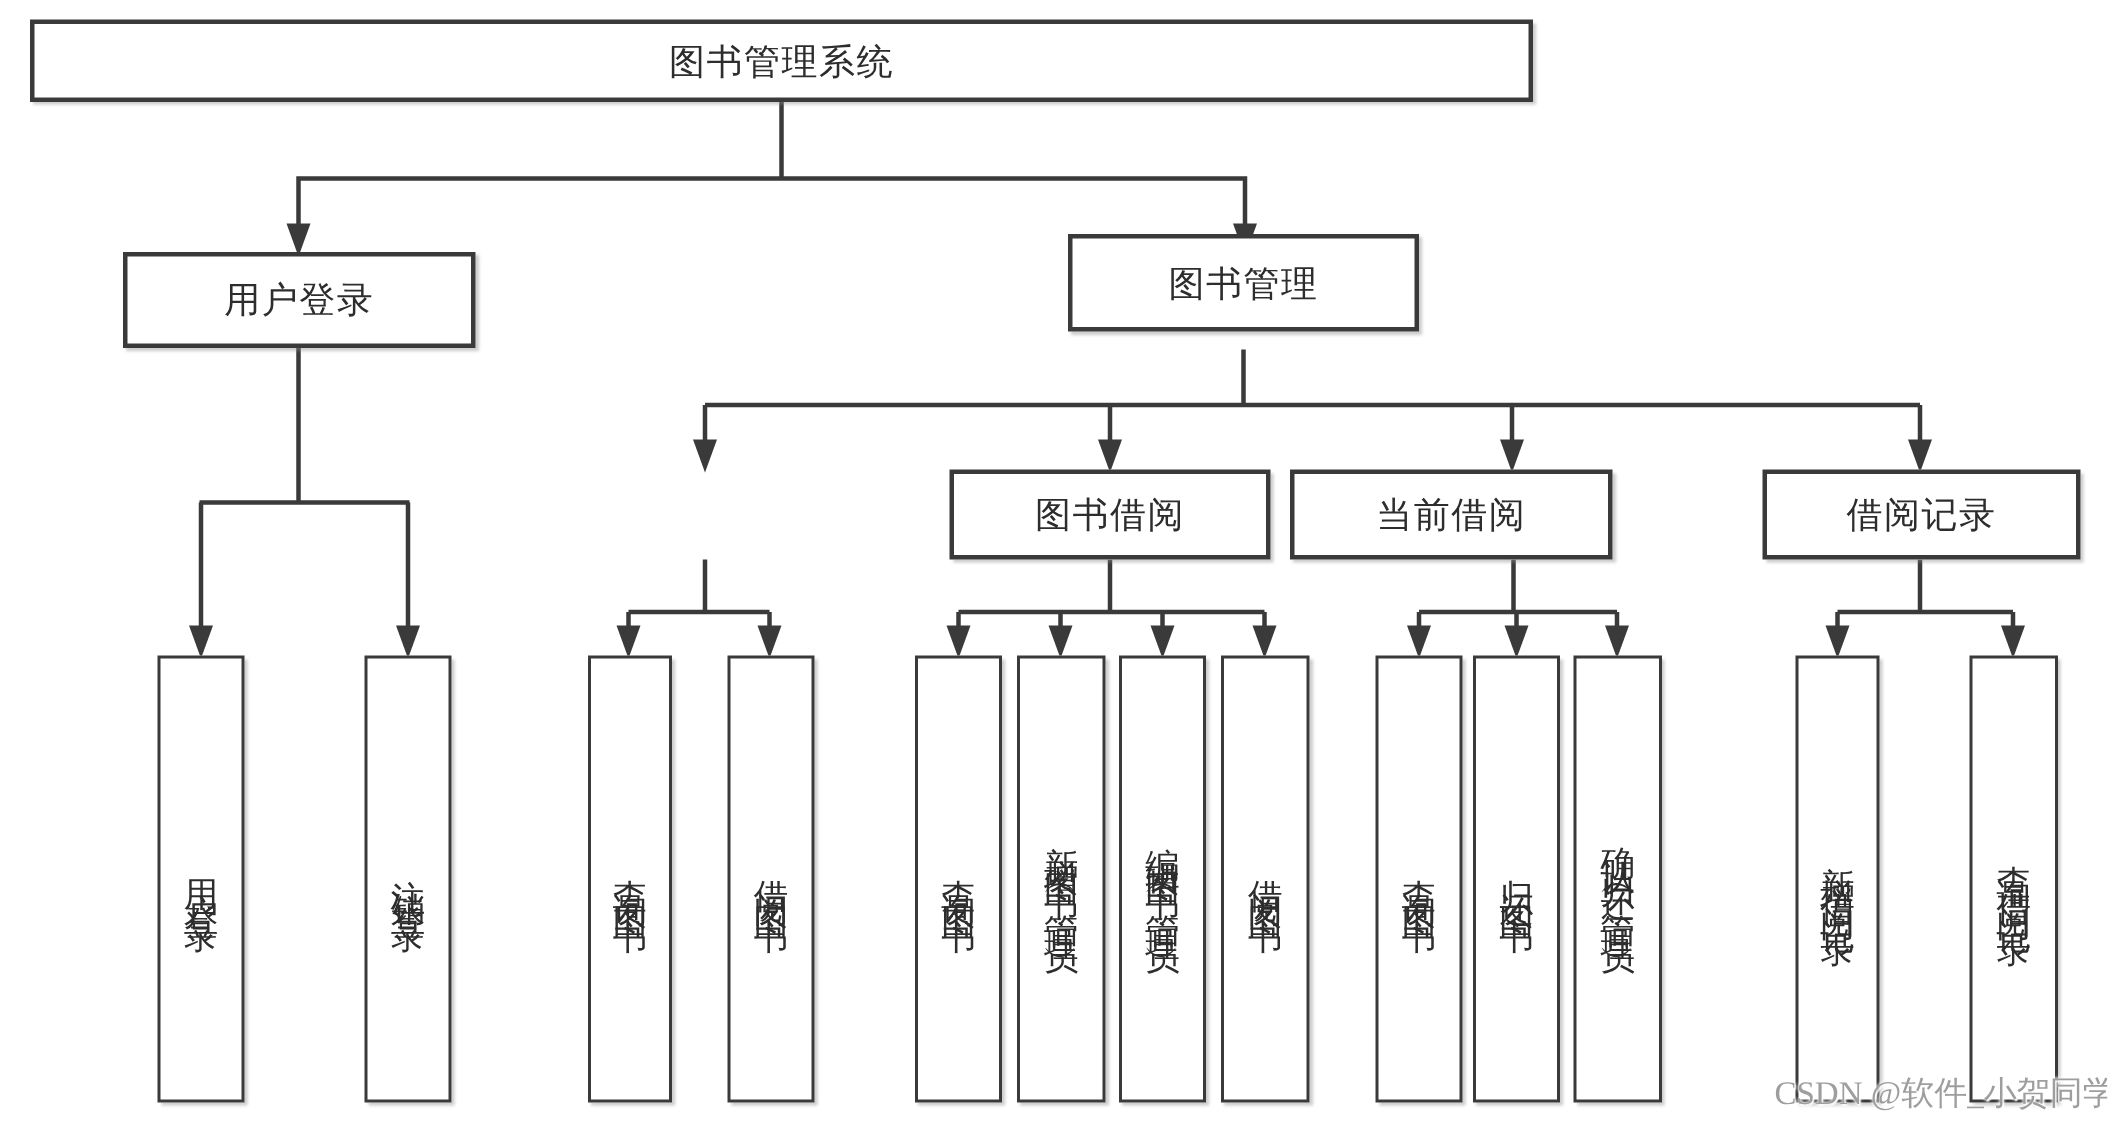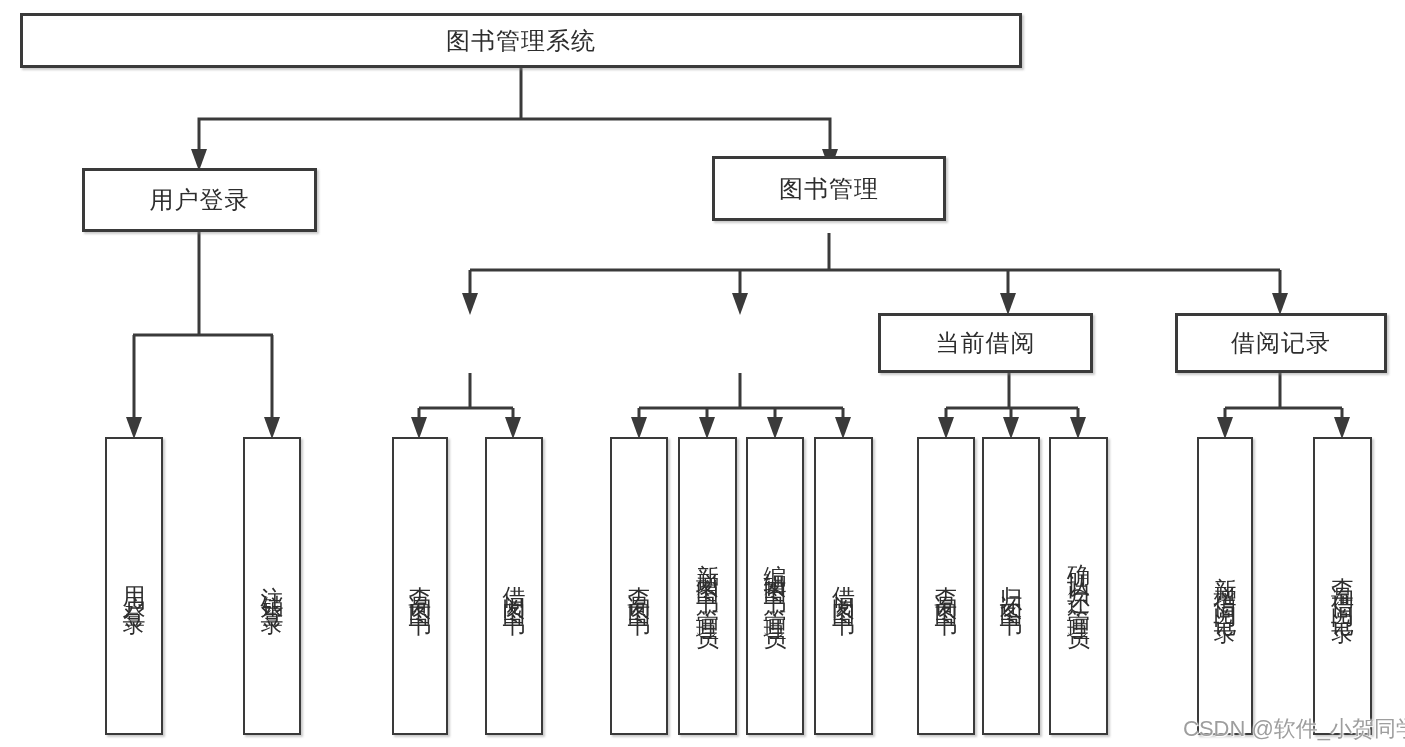--- a/index.html
+++ b/index.html
@@ -5,21 +5,21 @@
   :root{
     --line-color:#3a3a3a;
     --text-color:#2d2d2d;
     --watermark-color:#9e9e9e;
     --bg-color:#ffffff;
   }
   html,body{margin:0;padding:0;background:var(--bg-color);}
   #canvas{
     position:relative;width:1405px;height:747px;background:var(--bg-color);
     overflow:hidden;
-    font-family:Liberation Sans, sans-serif;
+    font-family:Liberation Serif, serif;
     color:var(--text-color);
   }
   #wires{position:absolute;left:0;top:0;width:1405px;height:747px;}
   #wires .wire{stroke:var(--line-color);stroke-width:3;fill:none;}
   #wires .head{fill:var(--line-color);stroke:none;}
   .node{
     position:absolute;box-sizing:border-box;background:#fff;
     border:3px solid var(--line-color);
     display:flex;align-items:center;justify-content:center;
     box-shadow:2px 2px 2px rgba(140,140,140,.45);
@@ -87,21 +87,24 @@
     <span class="lbl">图书管理系统</span>
   </div>
 
   <div class="node" style="left:82px;top:168px;width:235px;height:64px;">
     <span class="lbl">用户登录</span>
   </div>
   <div class="node" style="left:712px;top:156px;width:234px;height:65px;">
     <span class="lbl">图书管理</span>
   </div>
 
-  <div class="node" style="left:878px;top:313px;width:215px;height:60px;text-align:center;">
+  <div class="node" style="left:633px;top:313px;width:214px;height:60px;">
+    <span class="lbl">图书借阅</span>
+  </div>
+  <div class="node" style="left:860px;top:313px;width:215px;height:60px;text-align:center;">
     <span class="lbl">当前借阅</span>
   </div>
   <div class="node" style="left:1175px;top:313px;width:212px;height:60px;">
     <span class="lbl">借阅记录</span>
   </div>
 
   <div class="leaf" style="left:105px;top:437px;width:58px;height:298px;">
     <span class="vlbl">用户登录</span>
   </div>
   <div class="leaf" style="left:243px;top:437px;width:58px;height:298px;">

